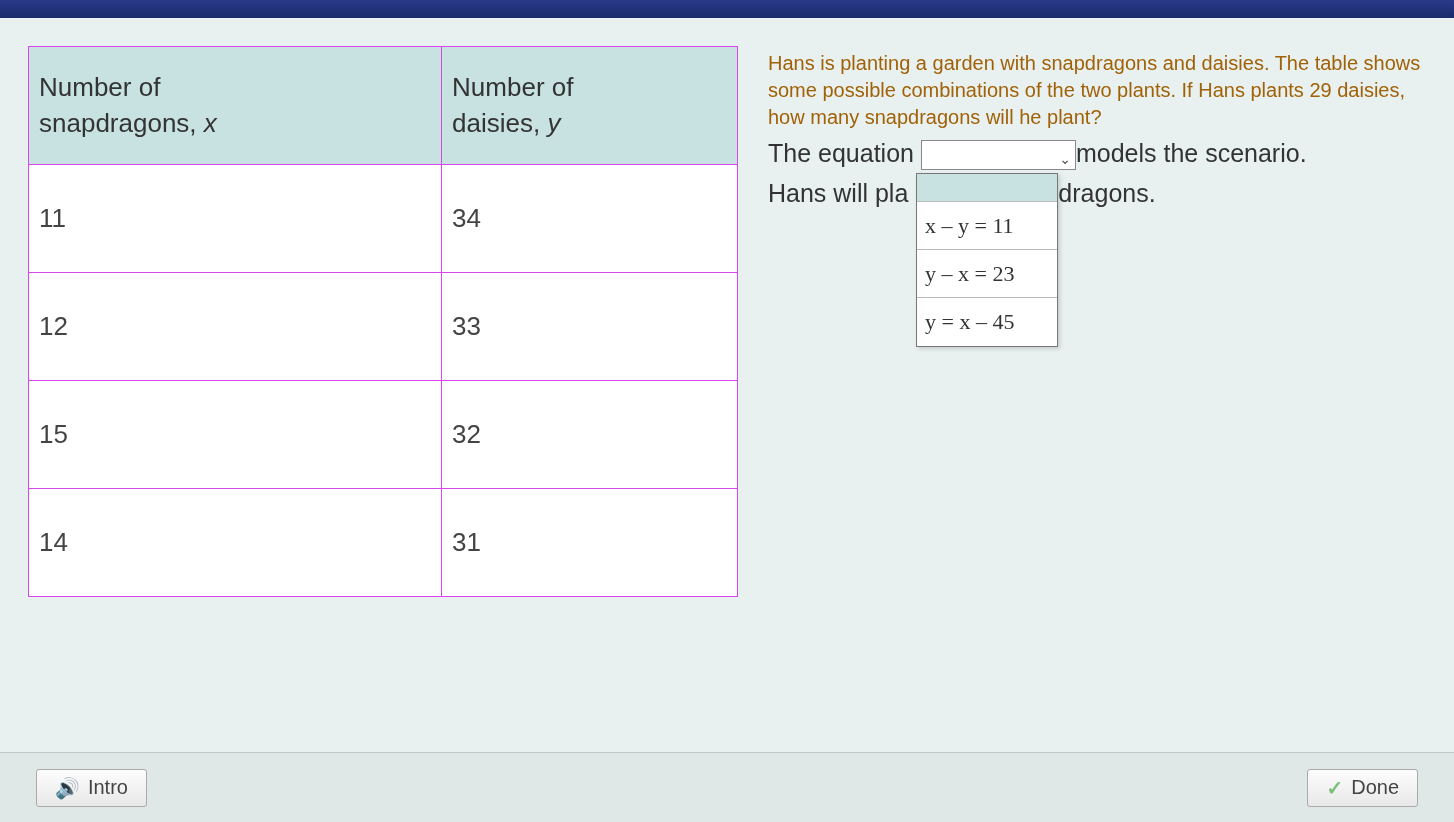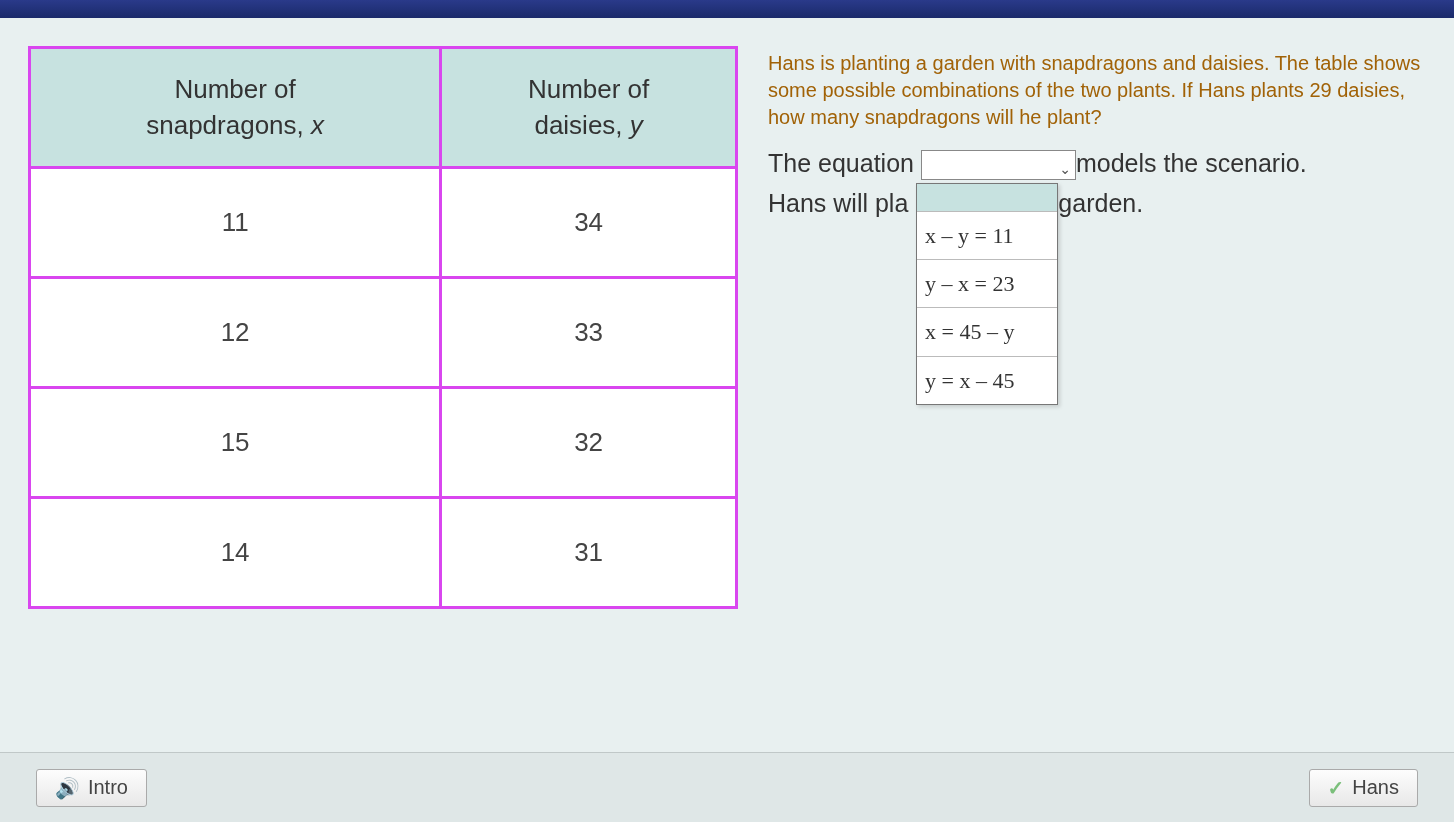--- a/index.html
+++ b/index.html
@@ -26,22 +26,22 @@
   .right {
     flex: 1;
     padding-top: 4px;
   }
   table.data {
     border-collapse: collapse;
     width: 100%;
     background: #fff;
   }
   table.data th, table.data td {
-    border: 3px solid #d946ef;
-    text-align: center;
+    border: 1px solid #d946ef;
+    text-align: left;
     font-size: 26px;
     color: #333;
   }
   table.data th {
     background: #c7e2e0;
     font-weight: 400;
     padding: 22px 10px;
     font-size: 26px;
     line-height: 1.4;
   }
@@ -51,21 +51,21 @@
     padding: 38px 10px;
     font-size: 26px;
     color: #444;
   }
   .problem {
     font-size: 20px;
     color: #a16207;
     line-height: 1.35;
   }
   .answer-lines {
-    margin-top: 12px;
+    margin-top: 2px;
     font-size: 25px;
     color: #333;
     line-height: 1.6;
     position: relative;
   }
   .answer-line { position: relative; }
   .dd-select {
     display: inline-block;
     width: 155px;
     height: 30px;
@@ -187,37 +187,36 @@
     <div class="problem">Hans is planting a garden with snapdragons and daisies. The table shows some possible combinations of the two plants. If Hans plants 29 daisies, how many snapdragons will he plant?</div>
 
     <div class="answer-lines">
       <div class="answer-line">
         <span>The equation</span>
         <span class="dd-select">
           <span class="caret">⌄</span>
         </span><span>models the scenario.</span>
       </div>
       <div class="answer-line">
-        <span>Hans will pla</span><span style="display:inline-block;width:150px;"></span><span>garden.</span>
+        <span>Hans will pla</span><span style="display:inline-block;width:150px;"></span><span>dragons.</span>
       </div>
 
       <div class="dd-options">
         <div class="opt"></div>
         <div class="opt">x – y = 11</div>
         <div class="opt">y – x = 23</div>
-        <div class="opt">x = 45 – y</div>
         <div class="opt">y = x – 45</div>
       </div>
     </div>
   </div>
 
 </div>
 
 <div class="footer">
   <div class="btn">
     <span class="speaker">🔊</span>
     <span>Intro</span>
   </div>
   <div class="btn">
     <span class="check">✓</span>
-    <span>Hans</span>
+    <span>Done</span>
   </div>
 </div>
 
 </body></html>

